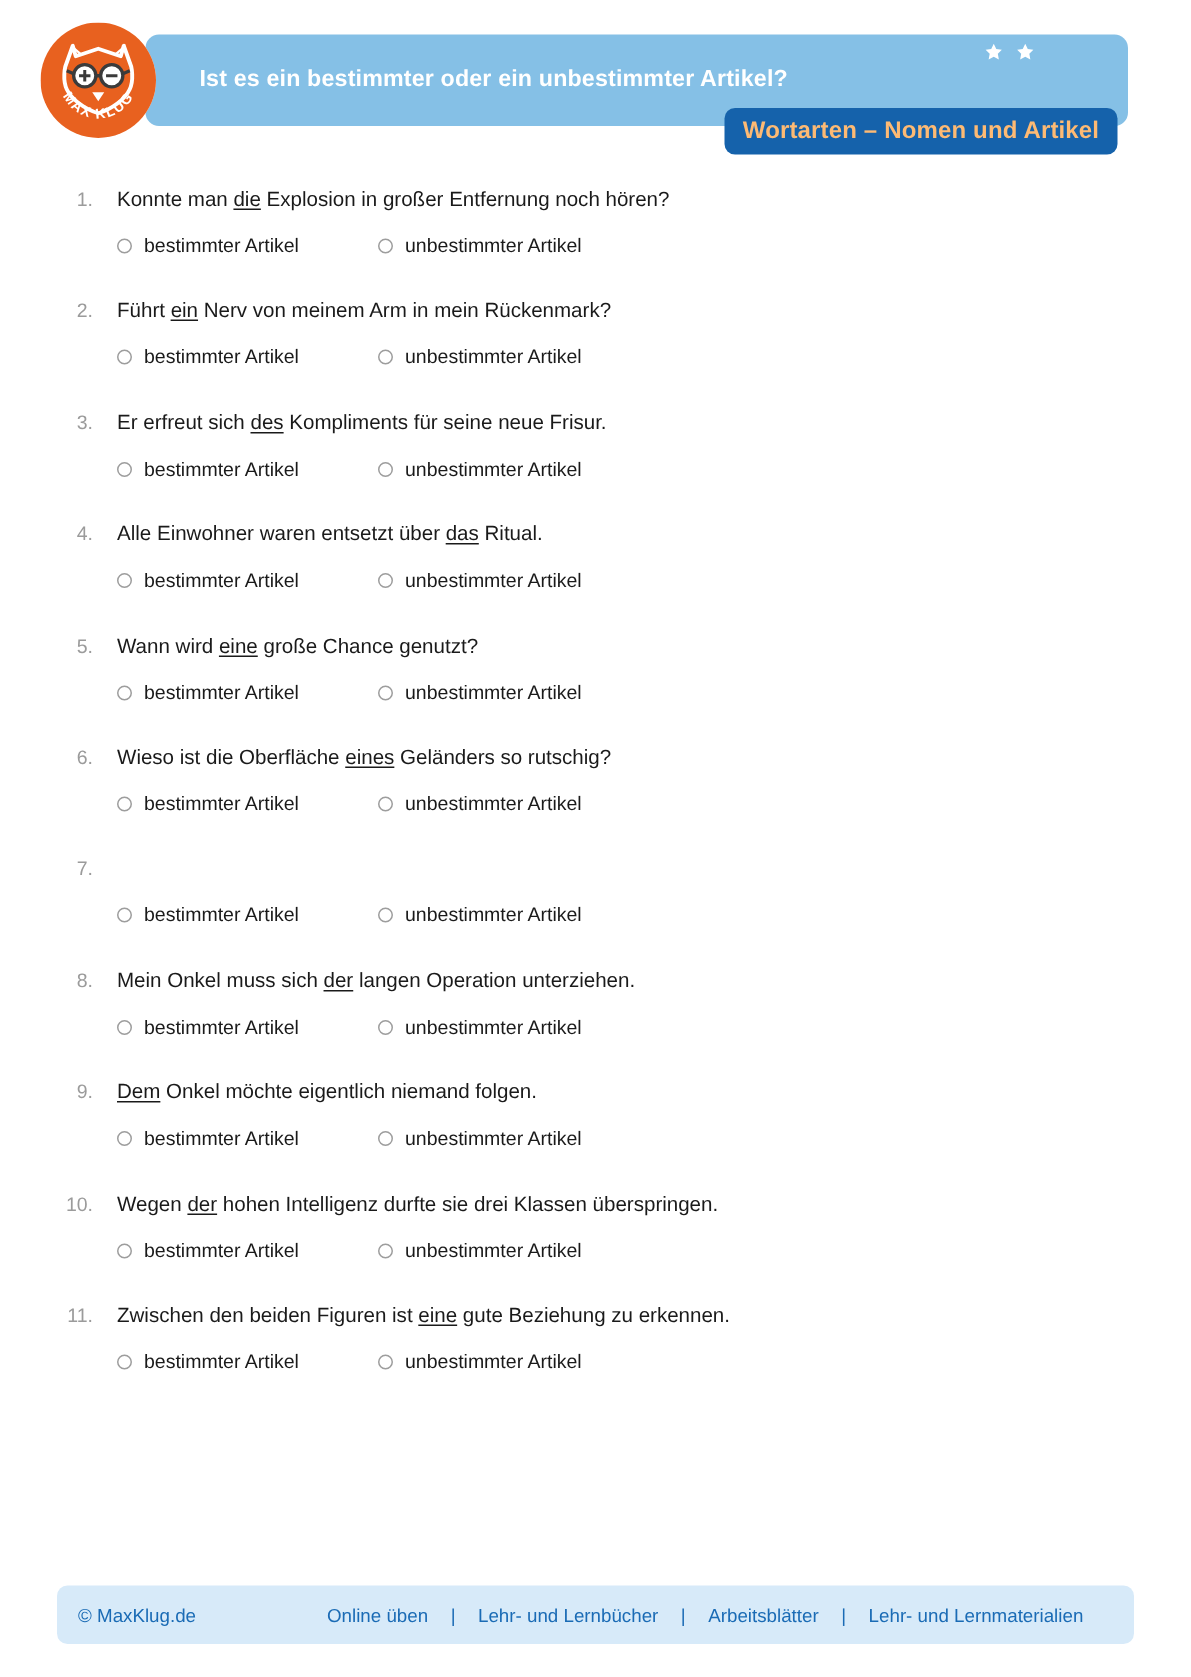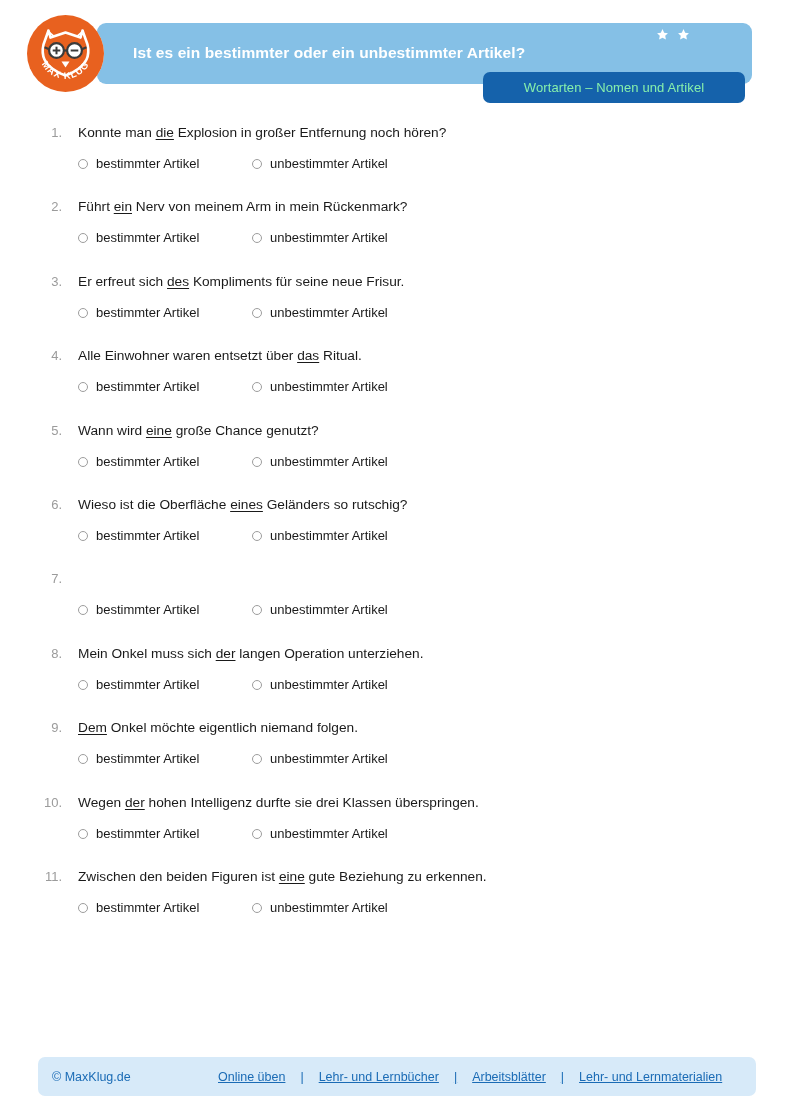--- a/index.html
+++ b/index.html
@@ -63,23 +63,23 @@
     top: 72px;
     width: 262px;
     height: 31px;
     background: #1562ab;
     border-radius: 7px;
     display: flex;
     align-items: center;
     justify-content: center;
   }
   .badge-label {
-    font-size: 13px;
-    font-weight: normal;
-    color: #86efac;
+    font-size: 16px;
+    font-weight: bold;
+    color: #fdba74;
     letter-spacing: 0.1px;
     white-space: nowrap;
   }
 
   
   .logo {
     position: absolute;
     left: 27px;
     top: 15px;
     width: 77px;
@@ -180,21 +180,20 @@
   }
   .footer-links {
     position: absolute;
     left: 178px;
     display: flex;
     align-items: center;
     gap: 0;
     font-size: 12.5px;
     color: #1a6bb5;
     white-space: nowrap;
-    text-decoration: underline;
   }
   .footer-link {
     color: #1a6bb5;
     text-decoration: none;
     padding: 0 2px;
   }
   .footer-sep {
     color: #1a6bb5;
     padding: 0 13px;
   }

